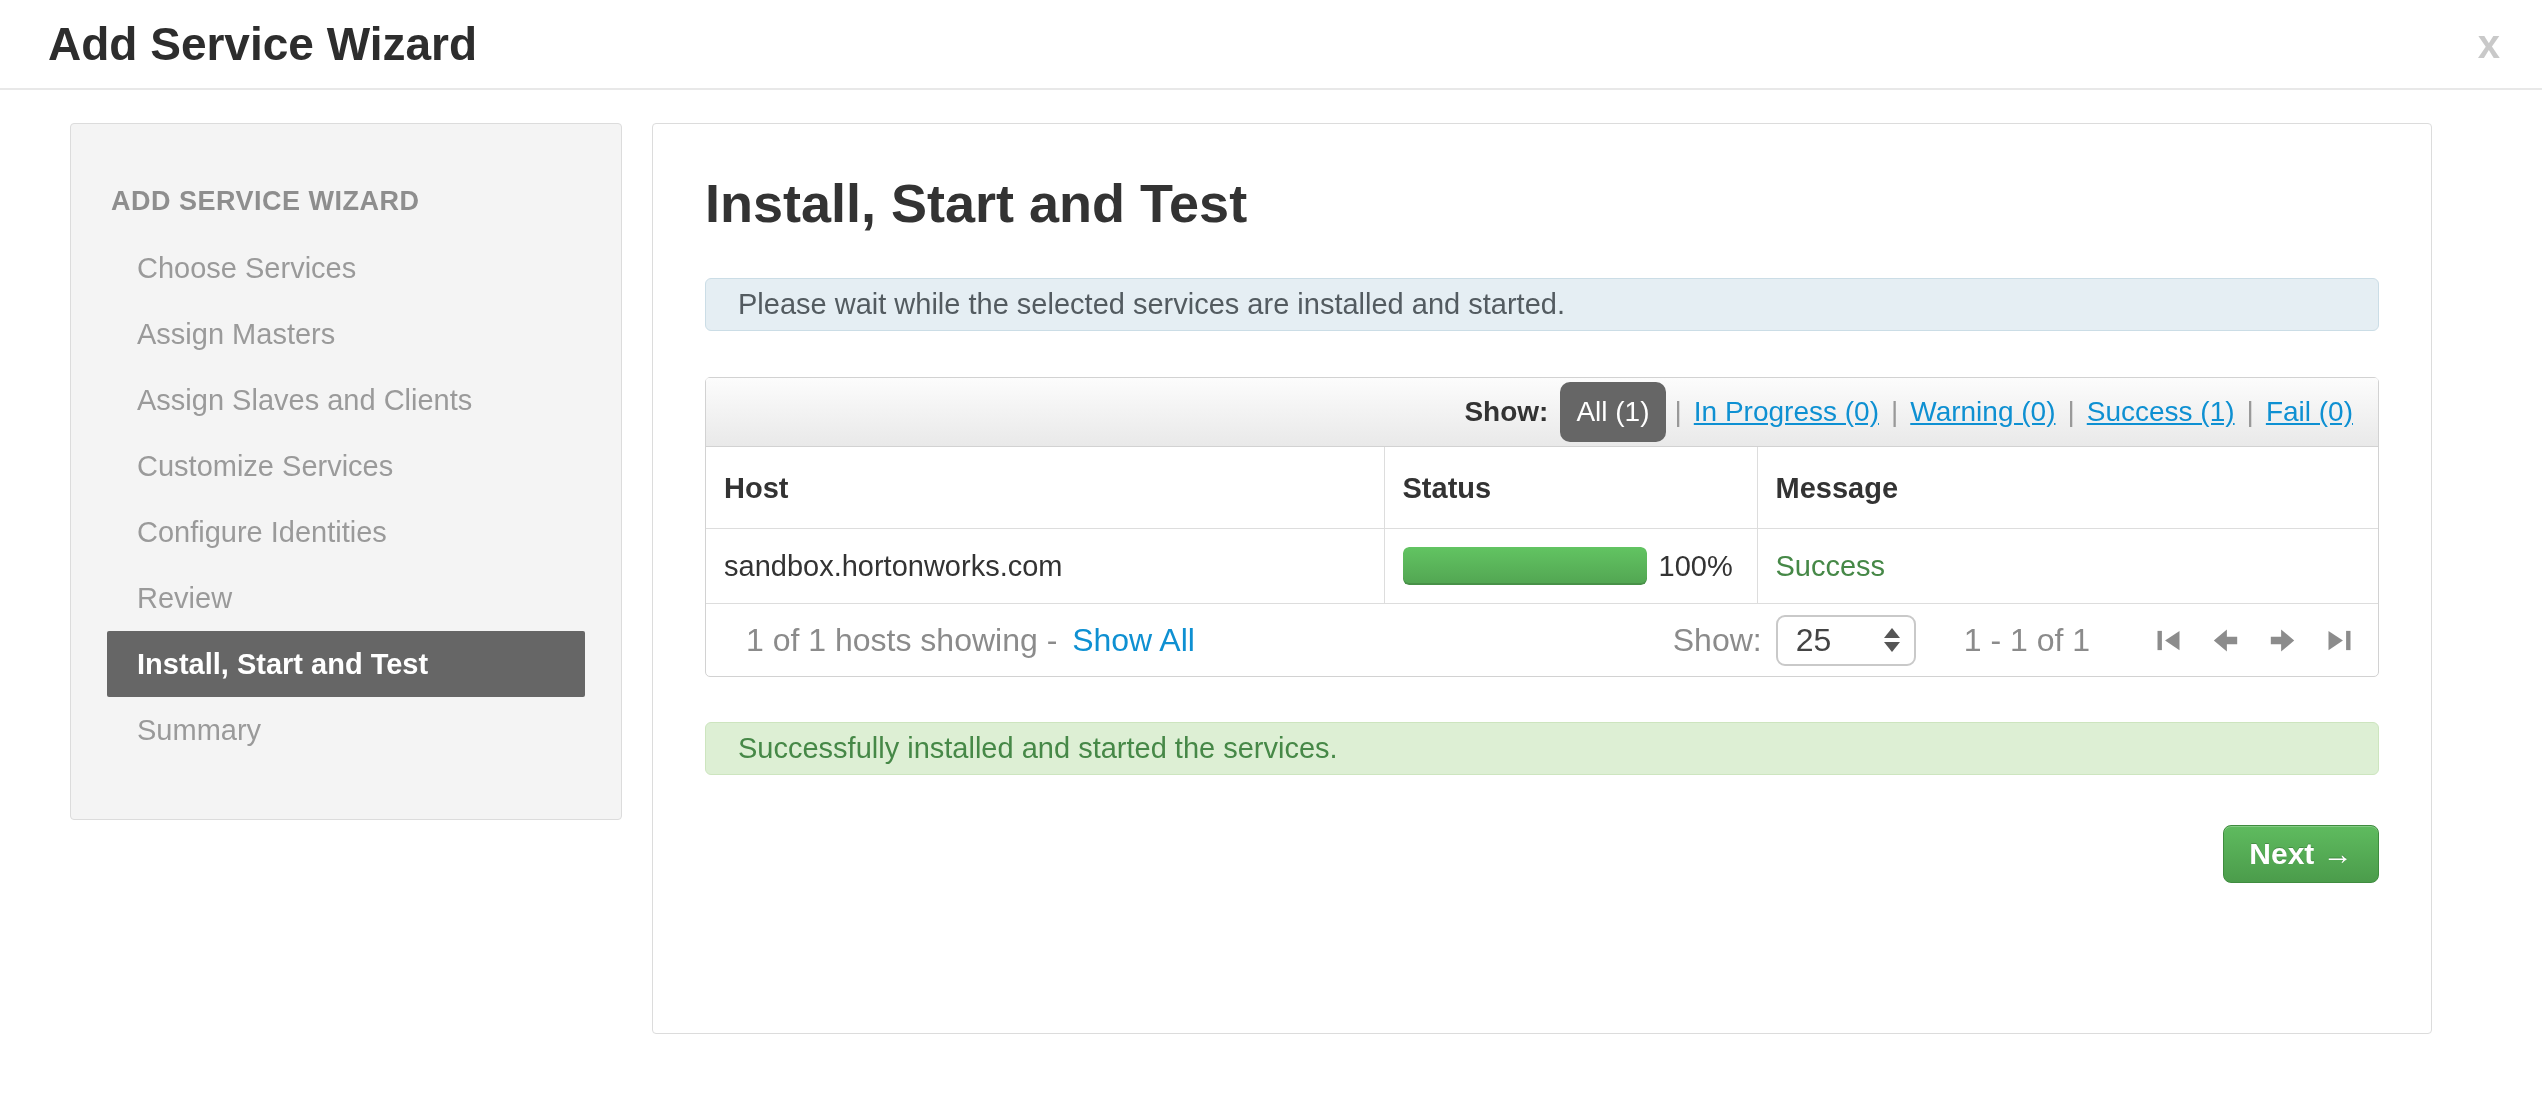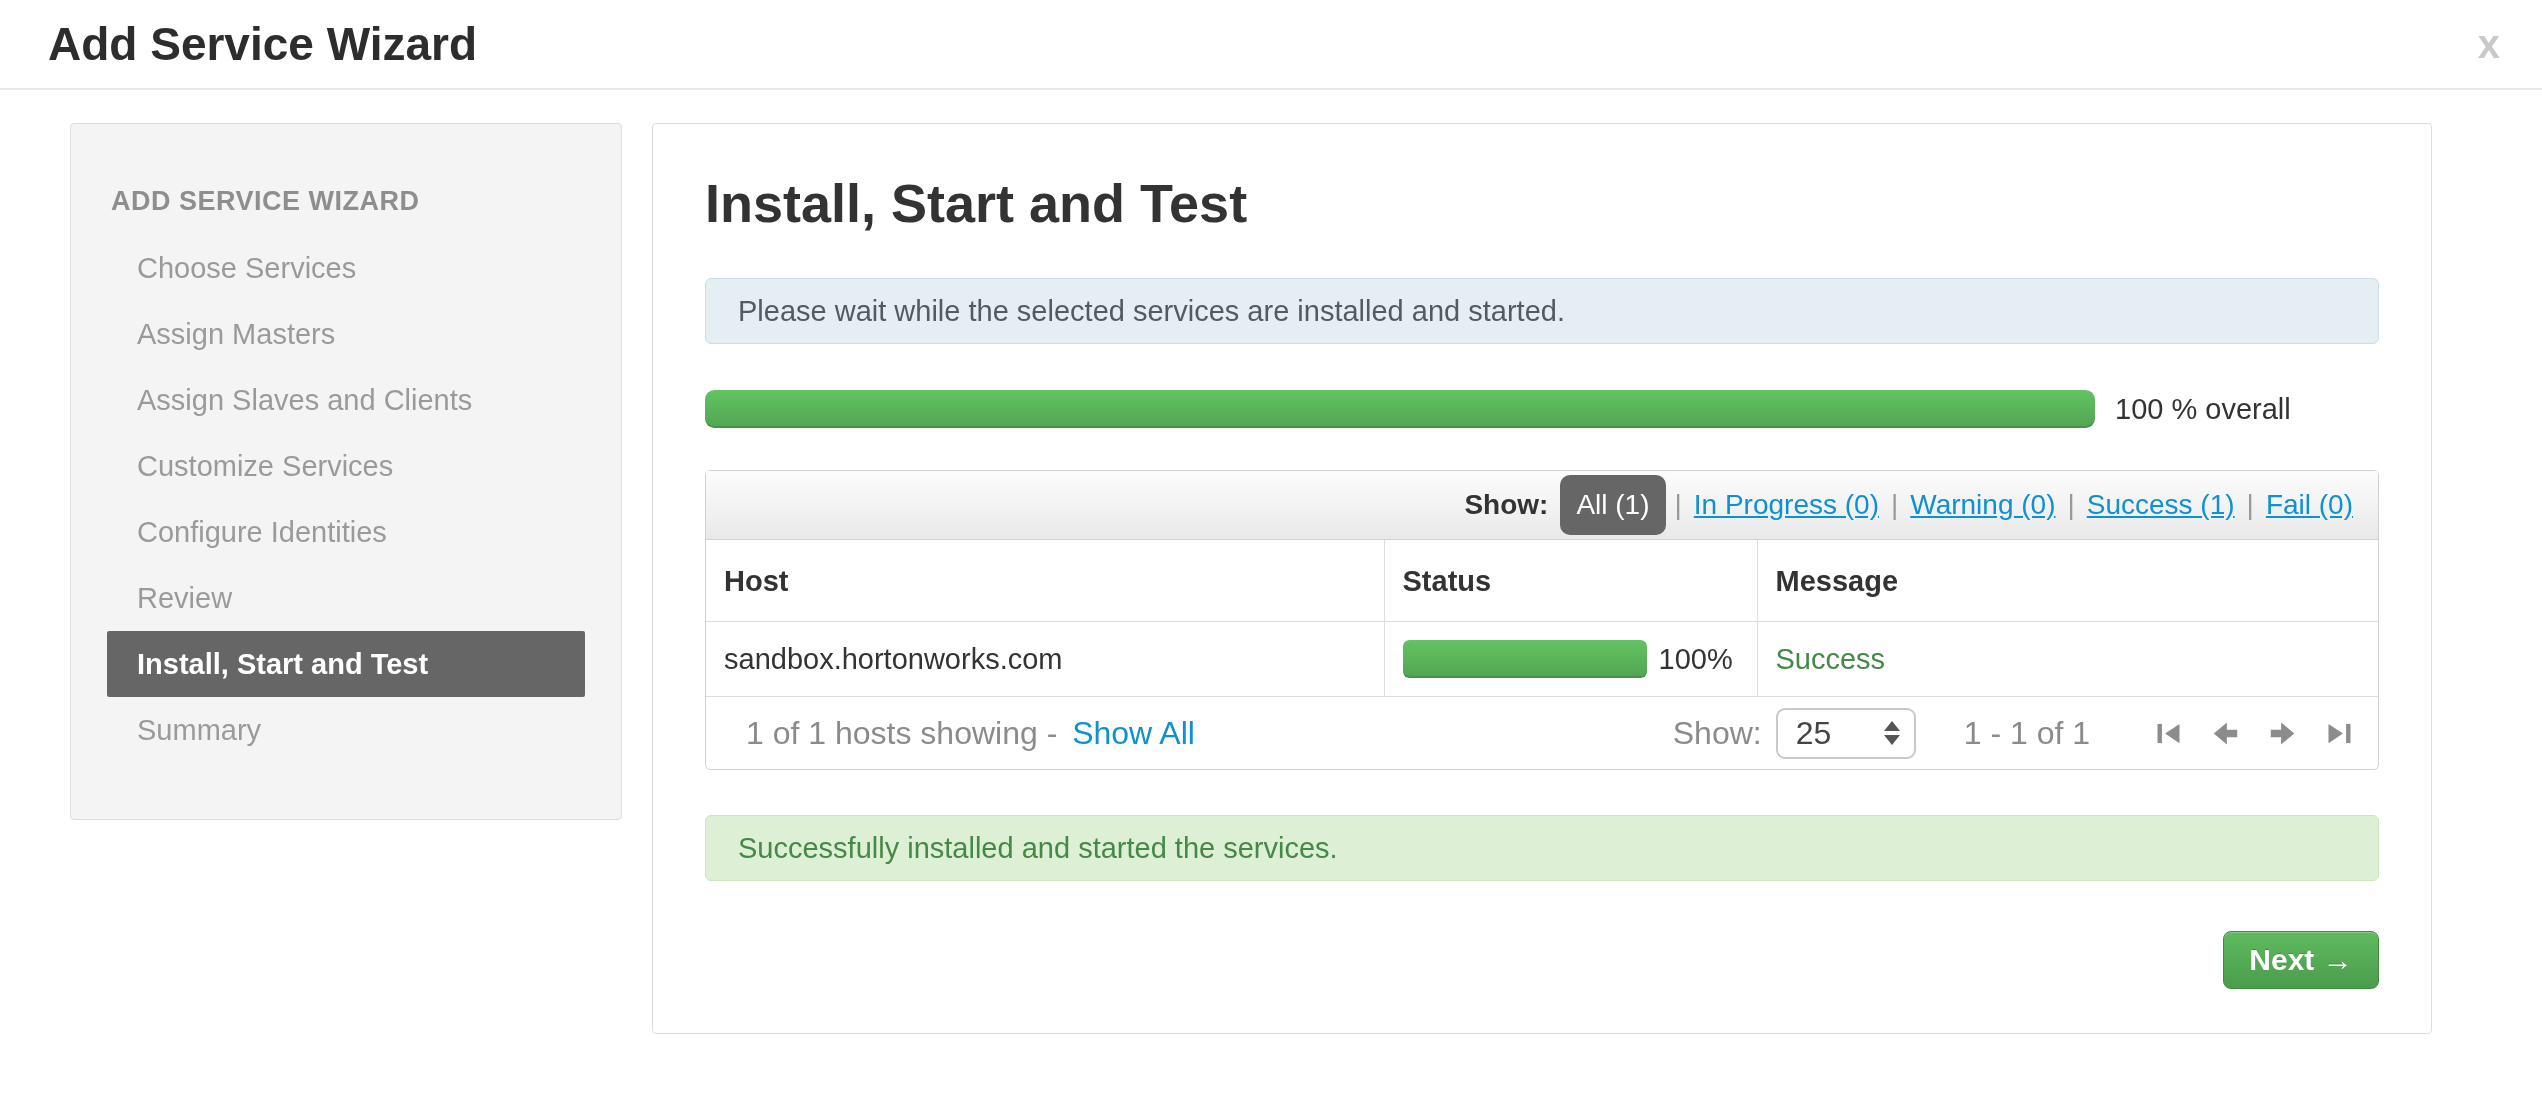--- a/index.html
+++ b/index.html
@@ -45,21 +45,21 @@
   
   .panel {
     position: absolute; left: 652px; top: 33px; width: 1780px; height: 911px;
     background: #fff; border: 1px solid #dcdcdc; border-radius: 4px;
     padding: 48px 52px 0;
   }
   .page-title { font-size: 54px; font-weight: bold; color: #333; margin-bottom: 44px; }
 
   .alert {
     border-radius: 6px; font-size: 29px;
-    padding: 0 32px; display: flex; align-items: center; height: 66px;
+    padding: 0 32px; display: flex; align-items: center; height: 53px;
   }
   .alert-info {
     background: #e5eef3; border: 1px solid #cbdde6; color: #535b60;
     margin-bottom: 46px;
   }
   .alert-success {
     background: #ddefd4; border: 1px solid #cde5bf; color: #468847;
     margin-top: 45px;
   }
 
@@ -172,26 +172,20 @@
     </ul>
   </div>
 
   <div class="panel">
     <h1 class="page-title">Install, Start and Test</h1>
 
     <div class="alert alert-info">
       <span>Please wait while the selected services are installed and started.</span>
     </div>
 
-    <div class="progress-row">
-      <div class="progress-outer">
-        <div class="progress-fill" style="width: 100%;"></div>
-      </div>
-      <span class="progress-label">100 % overall</span>
-    </div>
 
     <div class="hosts-box">
       <div class="filter-bar">
         <span class="filter-label">Show:</span>
         <span class="filter-pill">All (1)</span>
         <span class="filter-sep">|</span>
         <a class="filter-link">In Progress (0)</a>
         <span class="filter-sep">|</span>
         <a class="filter-link">Warning (0)</a>
         <span class="filter-sep">|</span>

